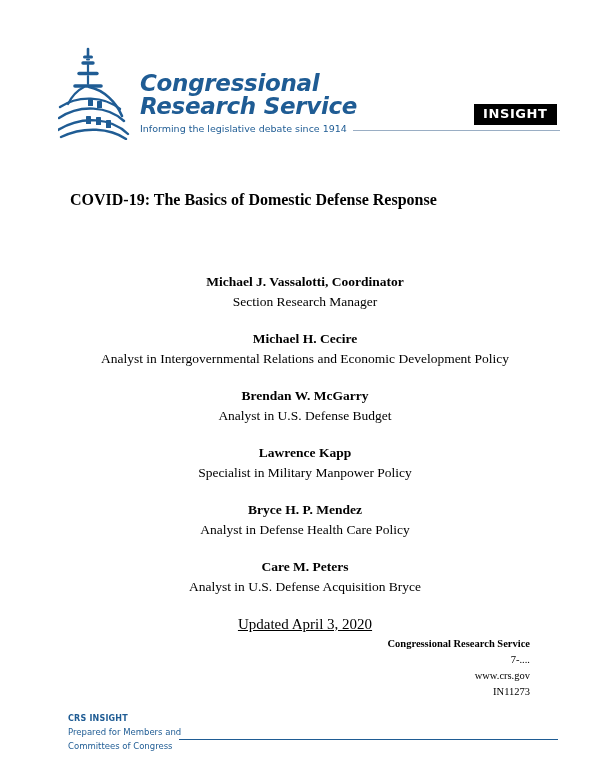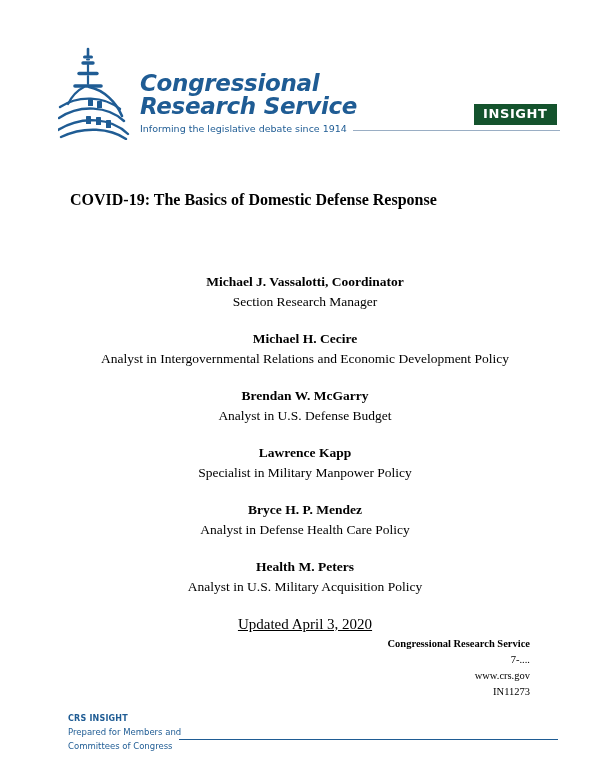--- a/index.html
+++ b/index.html
@@ -69,21 +69,21 @@
     background: #9aaec4;
     margin-left: 6px;
     margin-top: 2px;
     max-width: 210px;
   }
 
   .insight-badge {
     position: absolute;
     left: 474px;
     top: 104px;
-    background: #14532d;
+    background: #000000;
     color: #ffffff;
     font-family: "DejaVu Sans", sans-serif;
     font-weight: bold;
     font-size: 13px;
     letter-spacing: 0.6px;
     padding: 3px 9px 4px 9px;
     line-height: 14px;
   }
 
   
@@ -264,22 +264,22 @@
     <div class="author-name">Lawrence Kapp</div>
     <div class="author-role">Specialist in Military Manpower Policy</div>
   </div>
 
   <div class="author-block">
     <div class="author-name">Bryce H. P. Mendez</div>
     <div class="author-role">Analyst in Defense Health Care Policy</div>
   </div>
 
   <div class="author-block">
-    <div class="author-name">Health M. Peters</div>
-    <div class="author-role">Analyst in U.S. Military Acquisition Policy</div>
+    <div class="author-name">Care M. Peters</div>
+    <div class="author-role">Analyst in U.S. Defense Acquisition Bryce</div>
   </div>
 
   <div class="updated-line">Updated April 3, 2020</div>
 </div>
 
 <div class="crs-footer">
   <div class="crs-footer-org">Congressional Research Service</div>
   <div class="crs-footer-line">7-....</div>
   <div class="crs-footer-line">www.crs.gov</div>
   <div class="crs-footer-line">IN11273</div>

